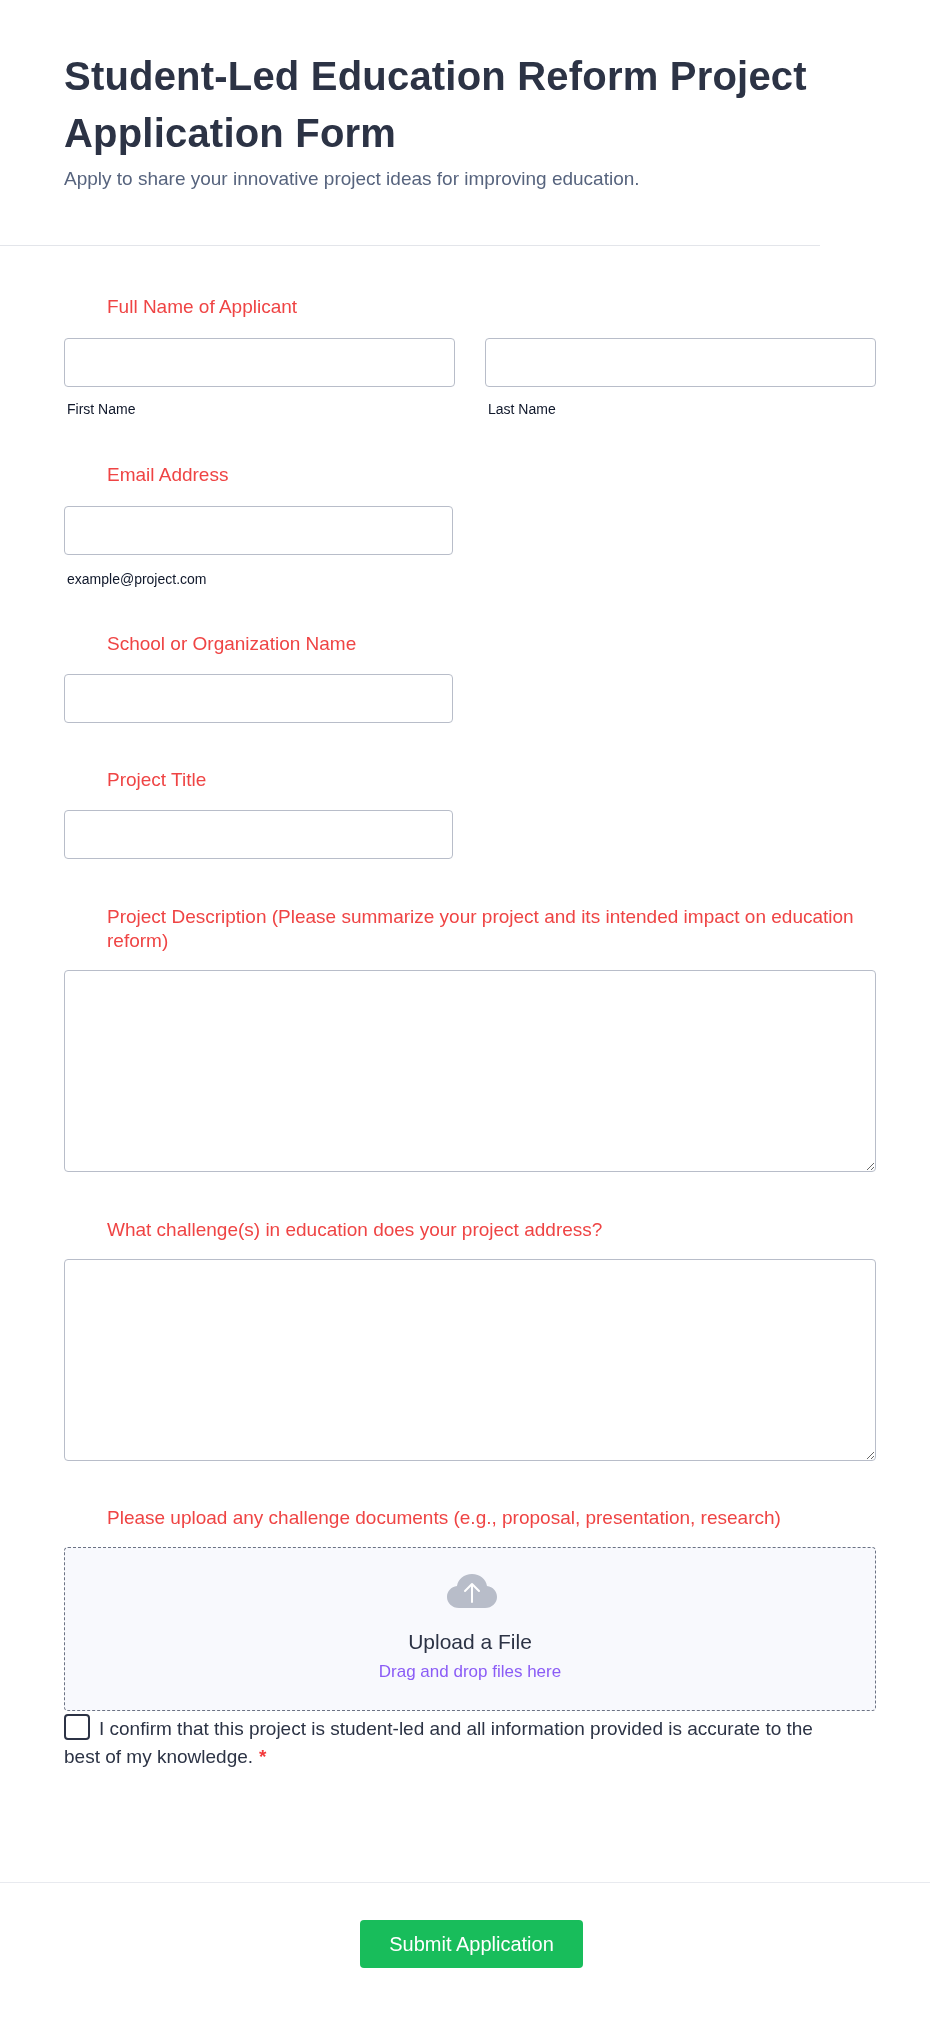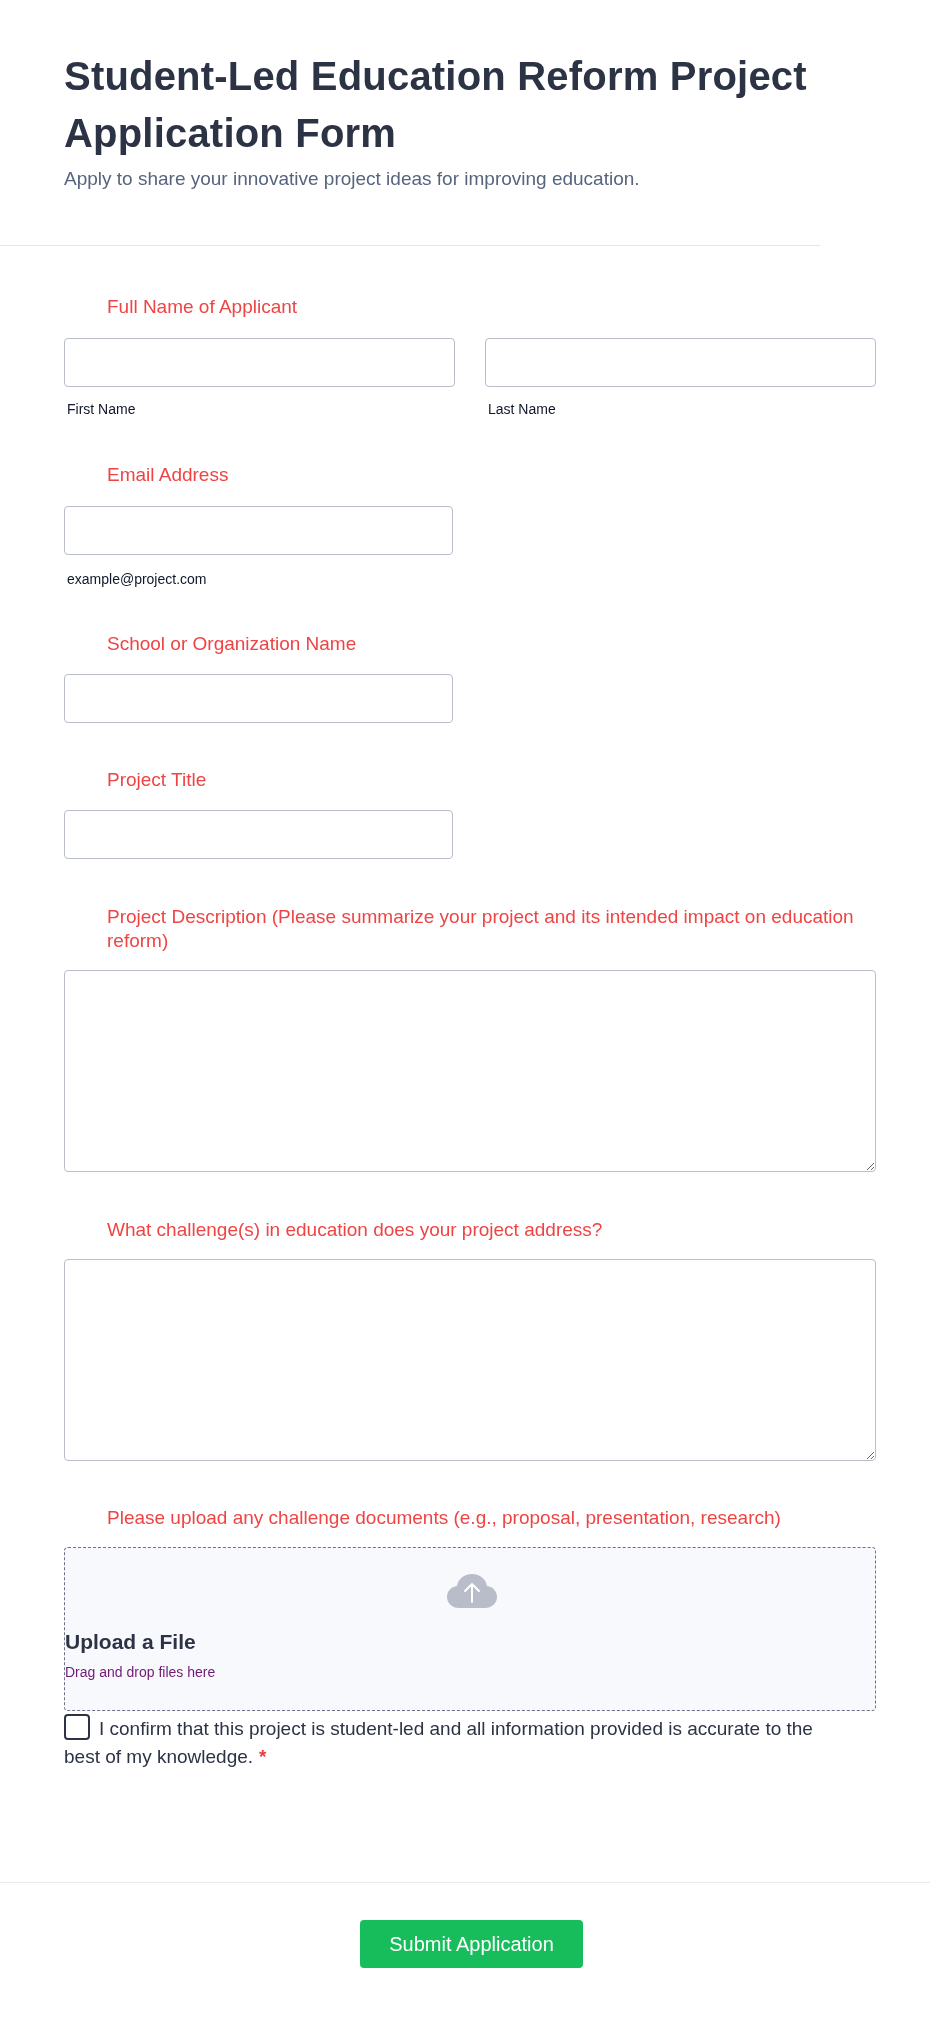--- a/index.html
+++ b/index.html
@@ -7,22 +7,22 @@
   body { font-family: "Liberation Sans", "DejaVu Sans", sans-serif; color: #2c3345; position: relative; height: 2029px; overflow: hidden; }
   .header { position: absolute; left: 0; top: 0; width: 820px; height: 246px; border-bottom: 1px solid #e3e5ea; }
   .title { position: absolute; left: 64px; top: 48px; width: 800px; font-size: 40px; line-height: 57px; font-weight: 700; color: #2c3345; letter-spacing: 0.2px; }
   .subtitle { position: absolute; left: 64px; top: 166px; font-size: 19px; line-height: 26px; color: #57647e; }
   .label { position: absolute; left: 67px; font-size: 19px; line-height: 24px; color: #ef4444; margin-left: 40px; }
   .sublabel { position: absolute; font-size: 14px; line-height: 18px; color: #0f172a; }
   .input { position: absolute; height: 49px; border: 1px solid #b8bdc9; border-radius: 4px; background: #fff; font-size: 16px; padding: 0 12px; color: #2c3345; outline: none; font-family: "Liberation Sans", sans-serif; }
   .textarea { position: absolute; left: 64px; width: 812px; height: 202px; border: 1px solid #b8bdc9; border-radius: 4px; background: #fff; resize: vertical; font-size: 16px; padding: 10px 12px; font-family: "Liberation Sans", sans-serif; outline: none; }
   .upload { position: absolute; left: 64px; top: 1547px; width: 812px; height: 164px; border: 1px dashed #6c7384; border-radius: 4px; background: #f8f9fd; cursor: pointer; }
   .upload-icon { position: absolute; left: 382px; top: 26px; width: 50px; height: 34px; }
-  .upload-title { position: absolute; left: 0; top: 80px; width: 100%; font-size: 21px; font-weight: 700; color: #2c3345; line-height: 28px; }
-  .upload-sub { position: absolute; left: 0; top: 112px; width: 100%; text-align: left; font-size: 14px; color: #701a75; line-height: 24px; }
+  .upload-title { position: absolute; left: 0; top: 80px; width: 100%; text-align: center; font-size: 21px; font-weight: 400; color: #2c3345; line-height: 28px; }
+  .upload-sub { position: absolute; left: 0; top: 112px; width: 100%; text-align: center; font-size: 17px; color: #8b5cf6; line-height: 24px; }
   .consent { position: absolute; left: 64px; top: 1714px; width: 760px; font-size: 19px; line-height: 28px; color: #2c3345; }
   .checkbox { display: inline-block; width: 26px; height: 26px; border: 2px solid #2c3345; border-radius: 4px; vertical-align: -5px; margin-right: 9px; background: #fff; cursor: pointer; }
   .req { color: #f23a3c; font-weight: 700; margin-left: 6px; }
   .footer-divider { position: absolute; left: 0; top: 1882px; width: 930px; height: 1px; background: #e8eaef; }
   .submit { position: absolute; left: 360px; top: 1920px; width: 223px; height: 48px; background: #18bd5b; color: #ffffff; border: none; border-radius: 4px; font-size: 20px; font-family: "Liberation Sans", sans-serif; cursor: pointer; }
 </style>
 </head>
 <body>
 
 <div class="header">

